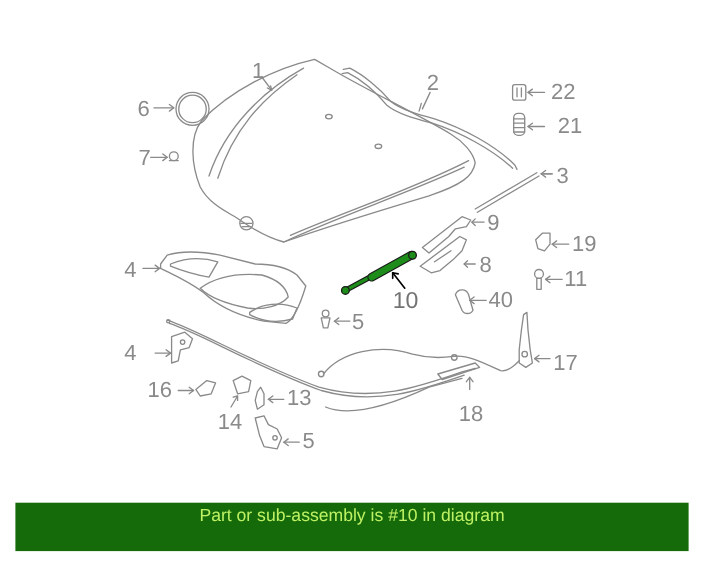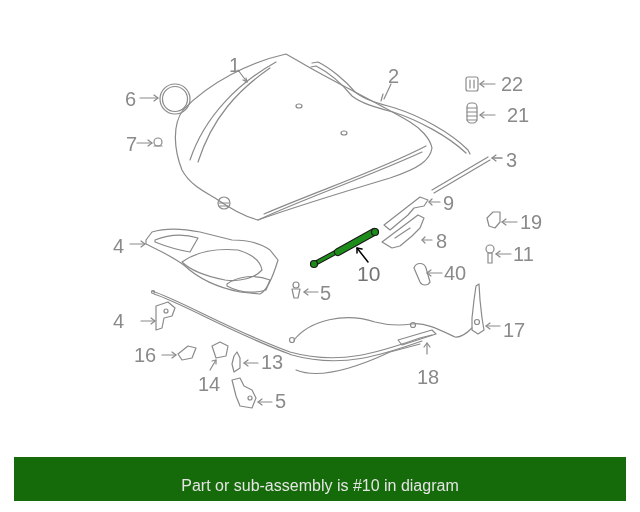--- a/index.html
+++ b/index.html
@@ -2,22 +2,22 @@
 <html><head>
 <meta charset="utf-8">
 <style>
   html, body { margin: 0; padding: 0; background: #ffffff; }
   body { width: 640px; height: 512px; position: relative; overflow: hidden;
          font-family: "Liberation Sans", sans-serif; }
   #diagram { position: absolute; left: 0; top: 0; width: 640px; height: 450px; }
   .callout { position: absolute; font-size: 20px; color: #8a8a8a; line-height: 1; white-space: nowrap; }
   .callout.highlight { color: #737373; font-size: 21px; }
   #banner { position: absolute; left: 14px; top: 457px; width: 612px; height: 44px;
-            background: #156a09; color: #e5e5e5; text-align: center;
-            font-size: 16px; line-height: 18px; padding-top: 20px; box-sizing: border-box; }
+            background: #156a09; color: #bef264; text-align: center;
+            font-size: 16px; line-height: 18px; padding-top: 4px; box-sizing: border-box; }
   #banner div { white-space: nowrap; }
 </style>
 </head>
 <body>
 
 <div id="diagram">
   <svg width="640" height="450" viewBox="0 0 640 450" fill="none" stroke="#8a8a8a" stroke-width="1.2" stroke-linecap="round" stroke-linejoin="round">
 
     <g>
       <path d="M286,54 C250,62 210,82 183,110 C172,125 174,150 182,170 C190,185 205,192 215,198 C235,212 250,218 258,220 C300,205 350,190 390,178 C420,168 430,160 432,148 C430,138 420,128 410,122 C380,104 330,80 300,62 Z"></path>

